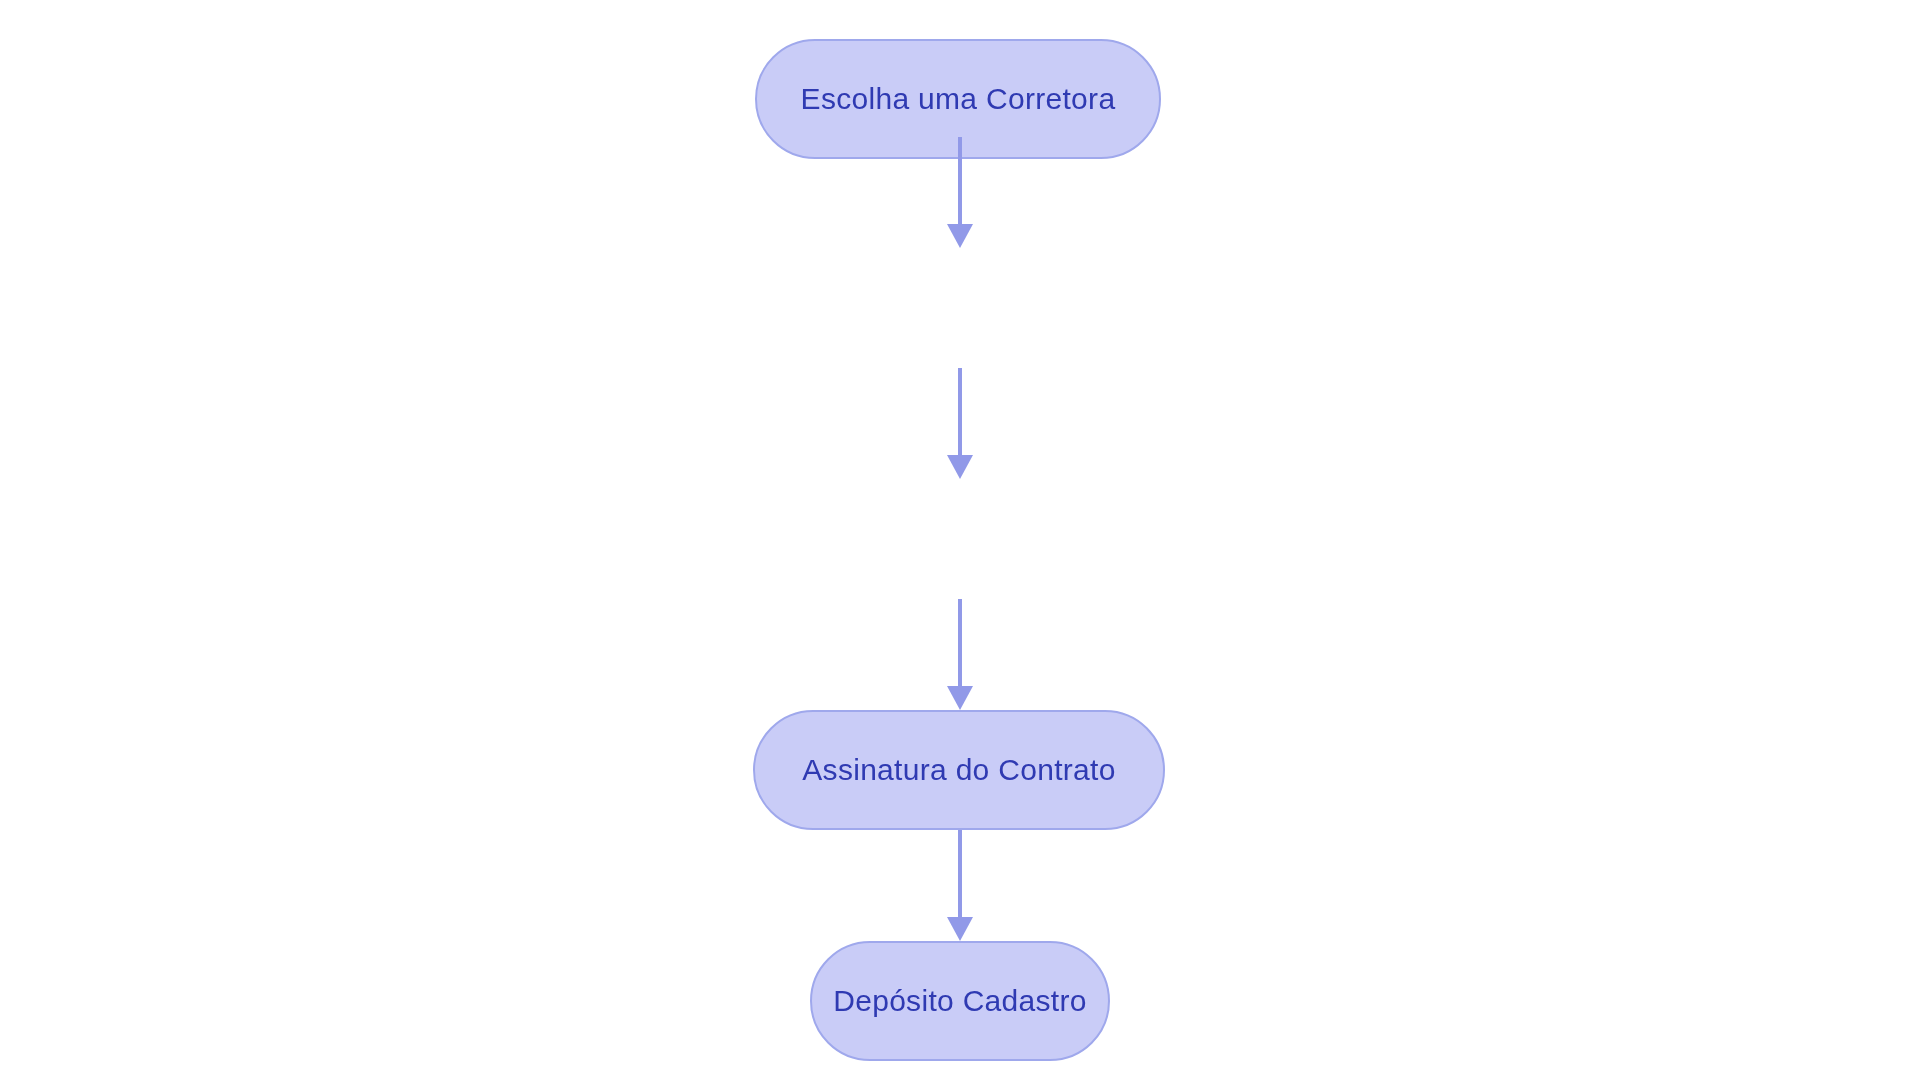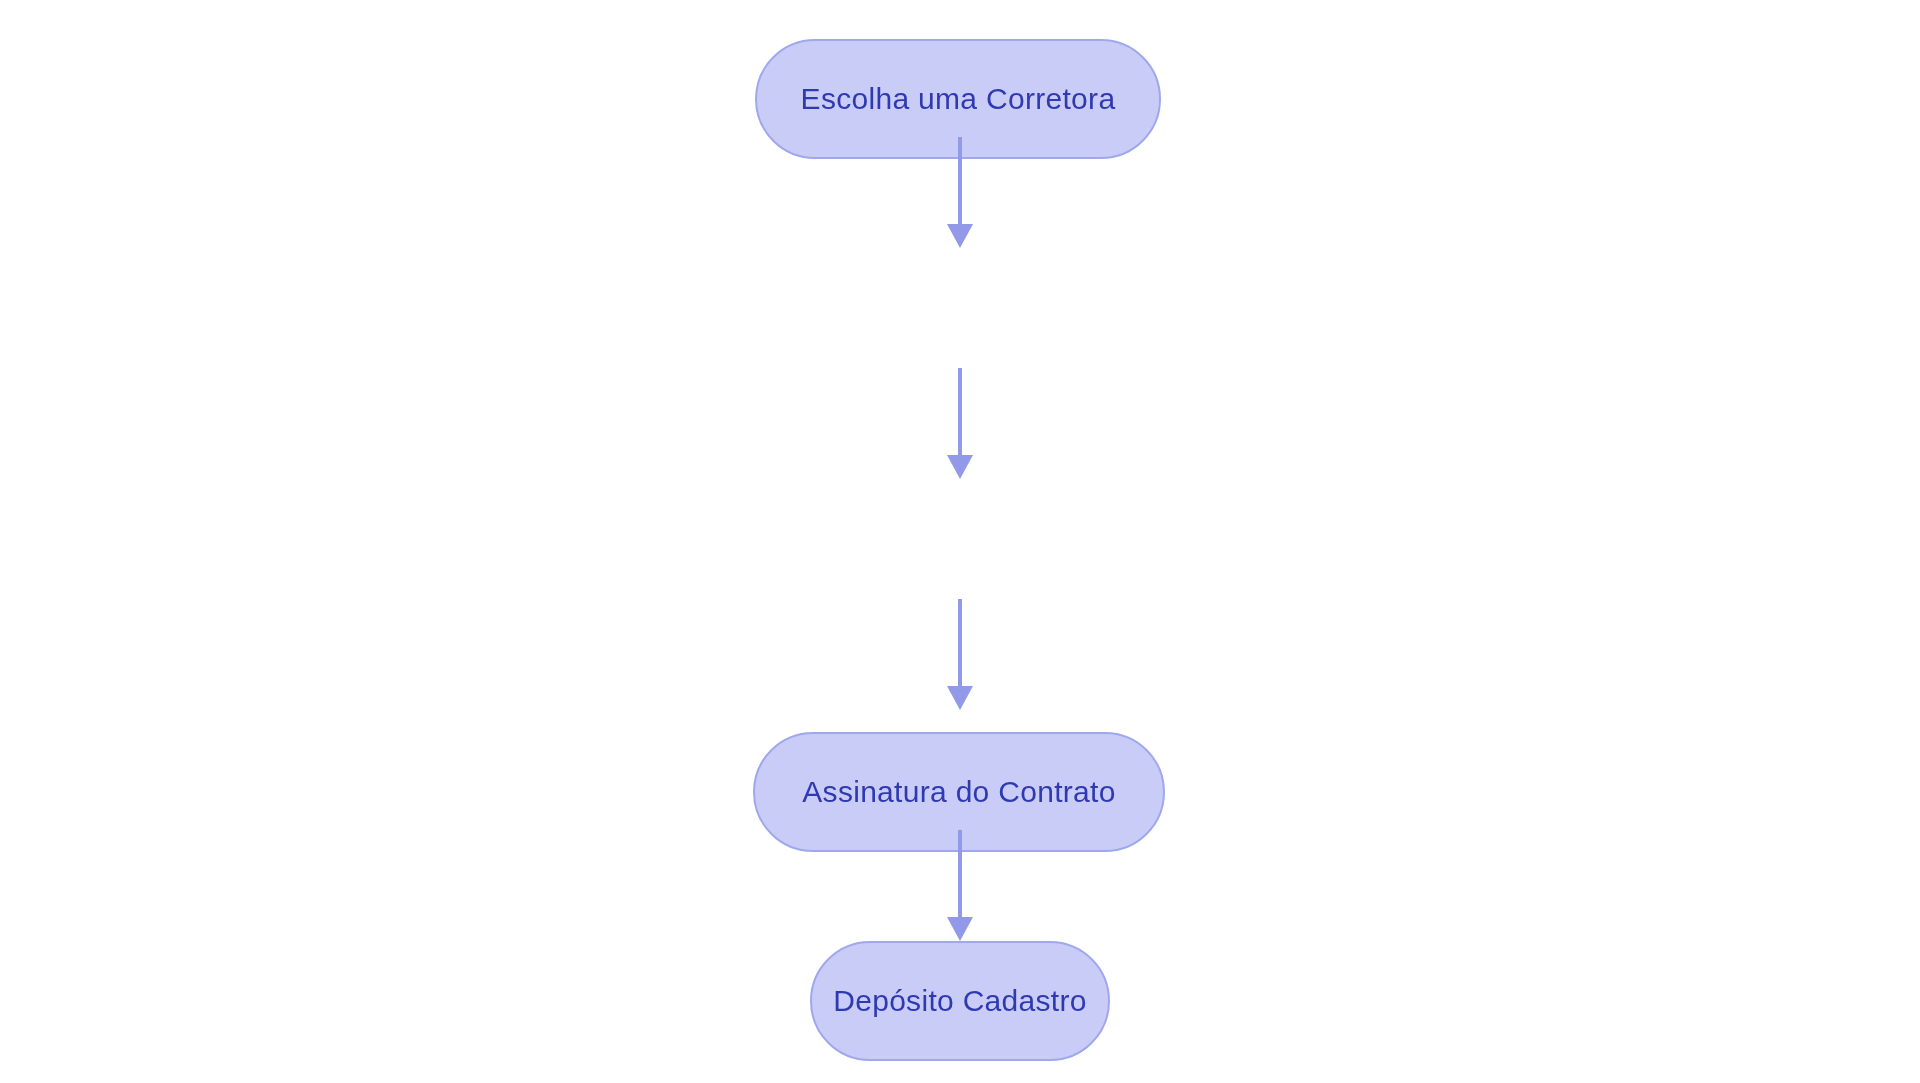--- a/index.html
+++ b/index.html
@@ -54,21 +54,21 @@
     width: 0;
     height: 0;
     border-left: 13px solid transparent;
     border-right: 13px solid transparent;
     border-top: 24px solid var(--arrow);
   }
   
   #node-1 { left: 755px; top: 11px;  width: 406px; margin-top: 28px; }
   #node-2 { left: 770px; top: 248px; width: 380px; }
   #node-3 { left: 810px; top: 479px; width: 300px; }
-  #node-4 { left: 753px; top: 732px; width: 412px; }
+  #node-4 { left: 753px; top: 710px; width: 412px; }
   #node-5 { left: 810px; top: 941px; width: 300px; }
   
   #arrow-1 { top: 137px; height: 111px; }
   #arrow-2 { top: 368px; height: 111px; }
   #arrow-3 { top: 599px; height: 111px; }
   #arrow-4 { top: 830px; height: 111px; }
 </style>
 </head>
 <body>
 

